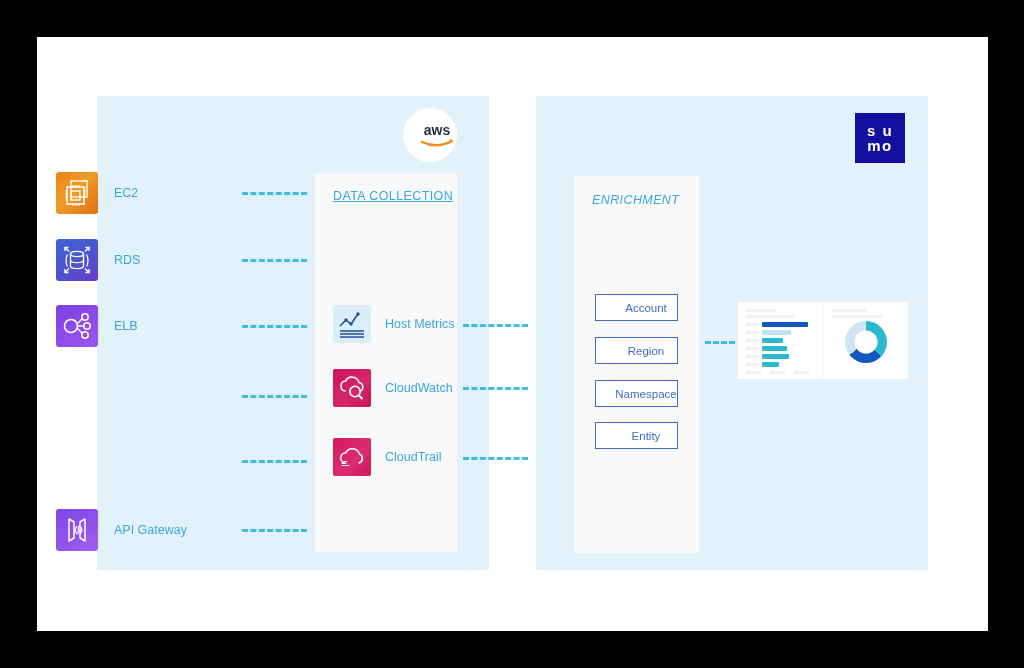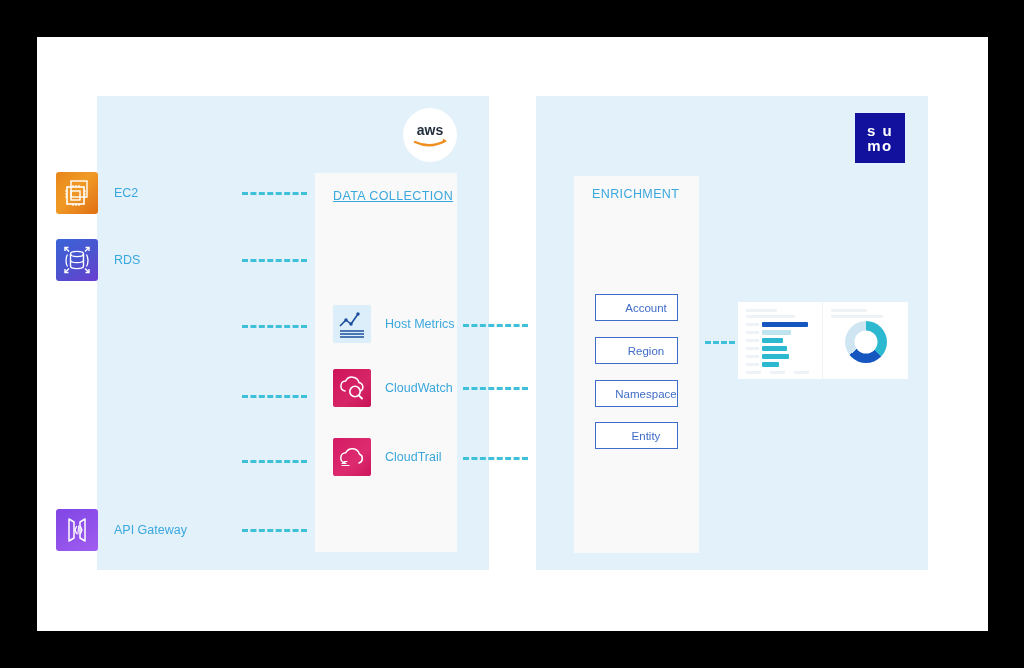--- a/index.html
+++ b/index.html
@@ -38,34 +38,34 @@
   #enrichment-card      { left: 537px; top: 139px; width: 125px; height: 377px; }
 
   .card-title {
     position: absolute;
     color: #3aa7dd;
     font-size: 12.5px;
     letter-spacing: 0.4px;
     white-space: nowrap;
   }
   #dc-title  { left: 296px; top: 152px; text-decoration: underline; }
-  #enr-title { left: 555px; top: 150px; }
+  #enr-title { left: 555px; top: 156px; font-style: italic; }
 
   
   #aws-logo {
     position: absolute;
     left: 366px;
     top: 71px;
     width: 54px;
     height: 54px;
     border-radius: 50%;
     background: #ffffff;
     display: flex;
     align-items: center;
-    justify-content: center;
+    justify-content: flex-end;
   }
   
   #sumo-logo {
     position: absolute;
     left: 818px;
     top: 76px;
     width: 50px;
     height: 50px;
     background: #11119e;
     display: flex;
@@ -246,20 +246,34 @@
         <path d="M11.5 15.5c-2 3.3-2 8.7 0 12M30.5 15.5c2 3.3 2 8.7 0 12" fill="none" stroke="#fff" stroke-width="1.3"></path>
         <g stroke="#fff" stroke-width="1.4" fill="none">
           <path d="M9 12V8.5h3.5M33 12V8.5h-3.5M9 30v3.5h3.5M33 30v3.5h-3.5"></path>
           <path d="M9 8.5l4 4M33 8.5l-4 4M9 33.5l4-4M33 33.5l-4-4"></path>
         </g>
       </svg>
     </div>
     <div class="svc-label">RDS</div>
   </div>
 
+  <div class="svc-row" style="top:268px">
+    <div class="svc-icon ic-elb">
+      <svg width="42" height="42" viewBox="0 0 42 42">
+        <circle cx="15" cy="21" r="6.5" fill="none" stroke="#fff" stroke-width="1.6"></circle>
+        <circle cx="29" cy="12" r="3.2" fill="none" stroke="#fff" stroke-width="1.5"></circle>
+        <circle cx="31" cy="21" r="3.2" fill="none" stroke="#fff" stroke-width="1.5"></circle>
+        <circle cx="29" cy="30" r="3.2" fill="none" stroke="#fff" stroke-width="1.5"></circle>
+        <g stroke="#fff" stroke-width="1.3">
+          <path d="M21 19l5-5M21.5 21H28M21 23l5 5"></path>
+        </g>
+      </svg>
+    </div>
+    <div class="svc-label">ELB</div>
+  </div>
 
 
 
   <div class="svc-row" style="top:472px">
     <div class="svc-icon ic-apigw">
       <svg width="42" height="42" viewBox="0 0 42 42">
         <path d="M13 10l5 3v16l-5 3z" fill="none" stroke="#fff" stroke-width="1.5" stroke-linejoin="round"></path>
         <path d="M29 10l-5 3v16l5 3z" fill="none" stroke="#fff" stroke-width="1.5" stroke-linejoin="round"></path>
         <path d="M20.5 17.5l-1.5 3.5 1.5 3.5M24.5 17.5l1.5 3.5-1.5 3.5" fill="none" stroke="#fff" stroke-width="1.3" stroke-linecap="round"></path>
         <path d="M22.8 16.5l-1 9" stroke="#fff" stroke-width="1.1"></path>

